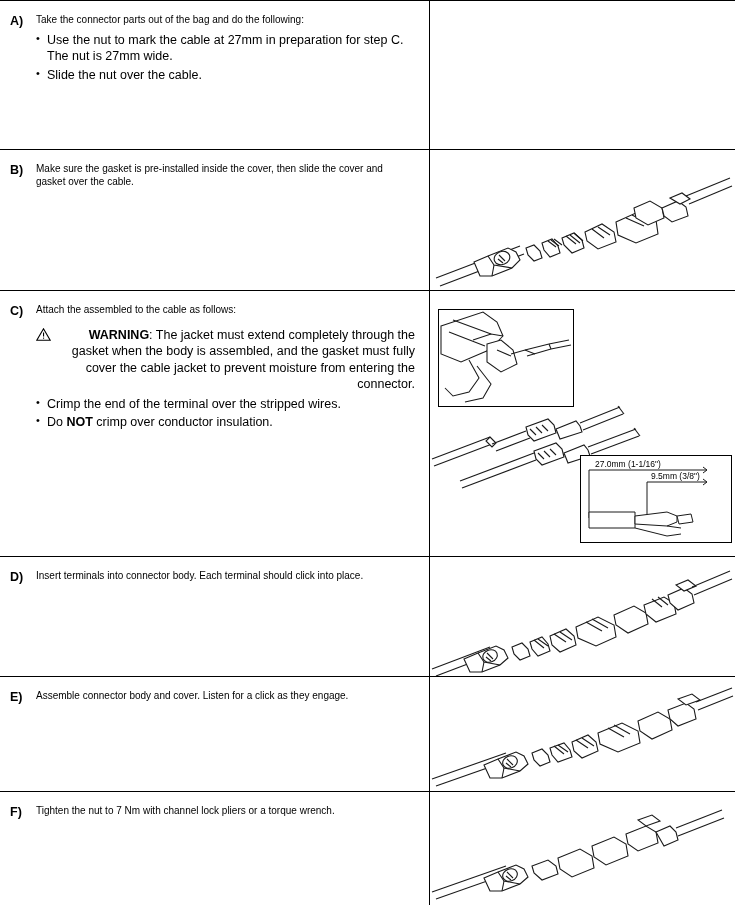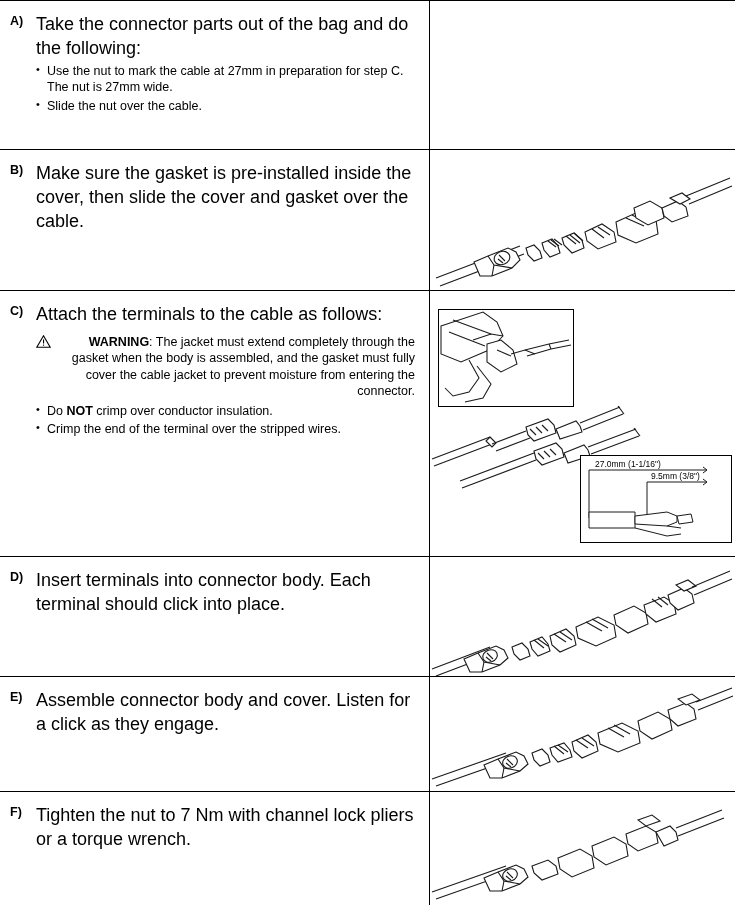--- a/index.html
+++ b/index.html
@@ -46,21 +46,21 @@
     align-items: flex-start;
   }
   .step-letter {
     font-weight: bold;
     font-size: 12.5px;
     width: 26px;
     min-width: 26px;
     line-height: 1.32;
   }
   .step-text {
-    font-size: 18px;
+    font-size: 10px;
     line-height: 1.32;
     flex: 1;
   }
   ul.bullets {
     margin: 0 0 0 0;
     padding: 0 0 0 26px;
     list-style: none;
   }
   ul.bullets li {
     font-size: 12.5px;
@@ -164,37 +164,37 @@
           <line x1="259" y1="54" x2="302" y2="36"></line>
         </g>
       </svg>
     </div>
   </div>
 
   <div class="row" style="height:266px;">
     <div class="text-cell">
       <div class="step-line">
         <div class="step-letter">C)</div>
-        <div class="step-text">Attach the terminals to the cable as follows:</div>
+        <div class="step-text">Attach the assembled to the cable as follows:</div>
       </div>
       <ul class="bullets">
       </ul>
       <div class="warn-block">
         <div class="warn-icon">
           <svg width="15" height="13" viewBox="0 0 15 13">
             <path d="M7.5 0.8 L14.2 12.2 L0.8 12.2 Z" fill="none" stroke="#000" stroke-width="1.1"></path>
             <rect x="7" y="4.5" width="1.1" height="4" fill="#000"></rect>
             <rect x="7" y="9.6" width="1.1" height="1.1" fill="#000"></rect>
           </svg>
         </div>
         <div class="warn-text"><b>WARNING</b><span>: The jacket must extend completely through the gasket when the body is assembled, and the gasket must fully cover the cable jacket to prevent moisture from entering the connector.</span></div>
       </div>
       <ul class="bullets">
+        <li>Crimp the end of the terminal over the stripped wires.</li>
         <li>Do <b>NOT</b> crimp over conductor insulation.</li>
-        <li>Crimp the end of the terminal over the stripped wires.</li>
       </ul>
     </div>
     <div class="img-cell">
 
       <div class="inset-box" style="left:8px; top:18px; width:136px; height:98px;">
         <svg width="134" height="96" viewBox="0 0 134 96">
           <g fill="none" stroke="#1a1a1a" stroke-width="1.05">
             <path d="M2 16 L44 2 L58 12 L64 26 L50 40 L22 52 L2 44 Z" fill="#ffffff"></path>
             <path d="M14 10 L52 24 M10 22 L46 36"></path>
             <path d="M34 30 L52 24 L64 26"></path>

